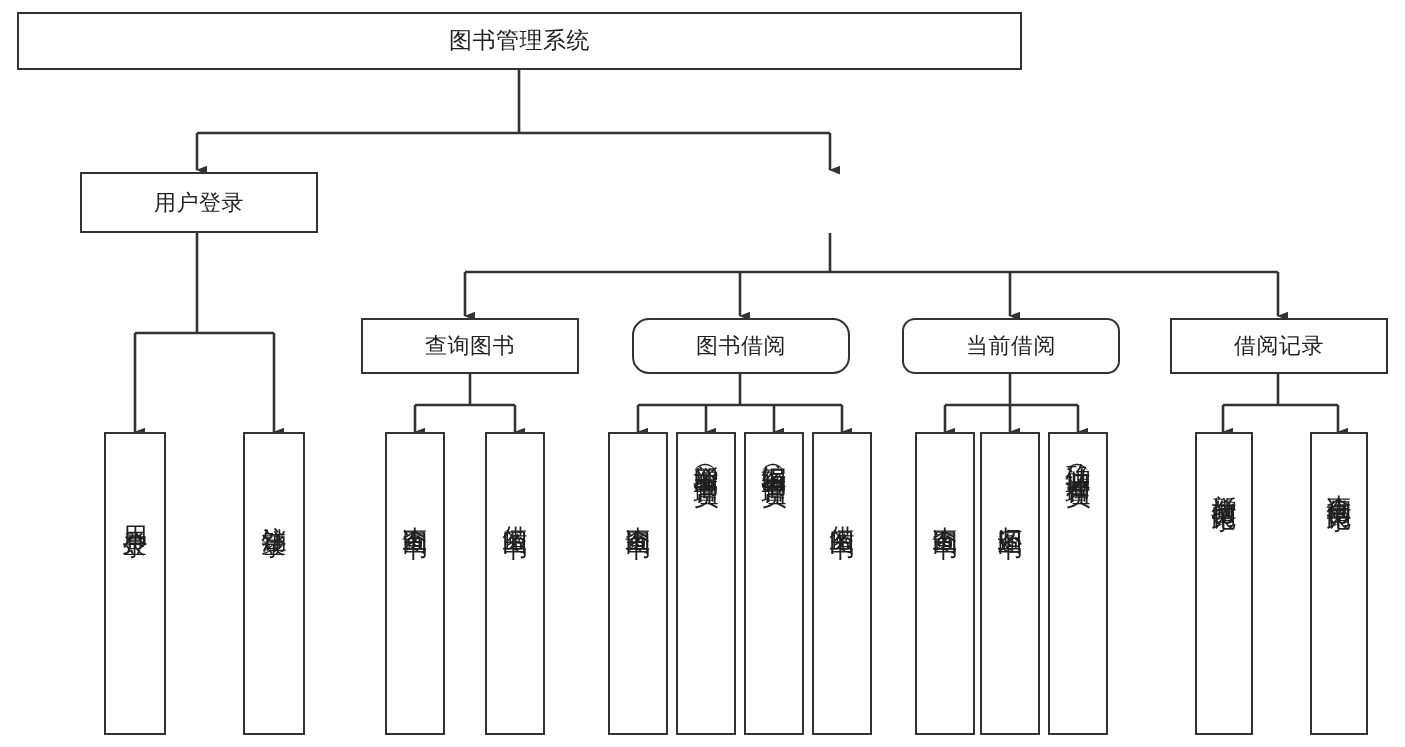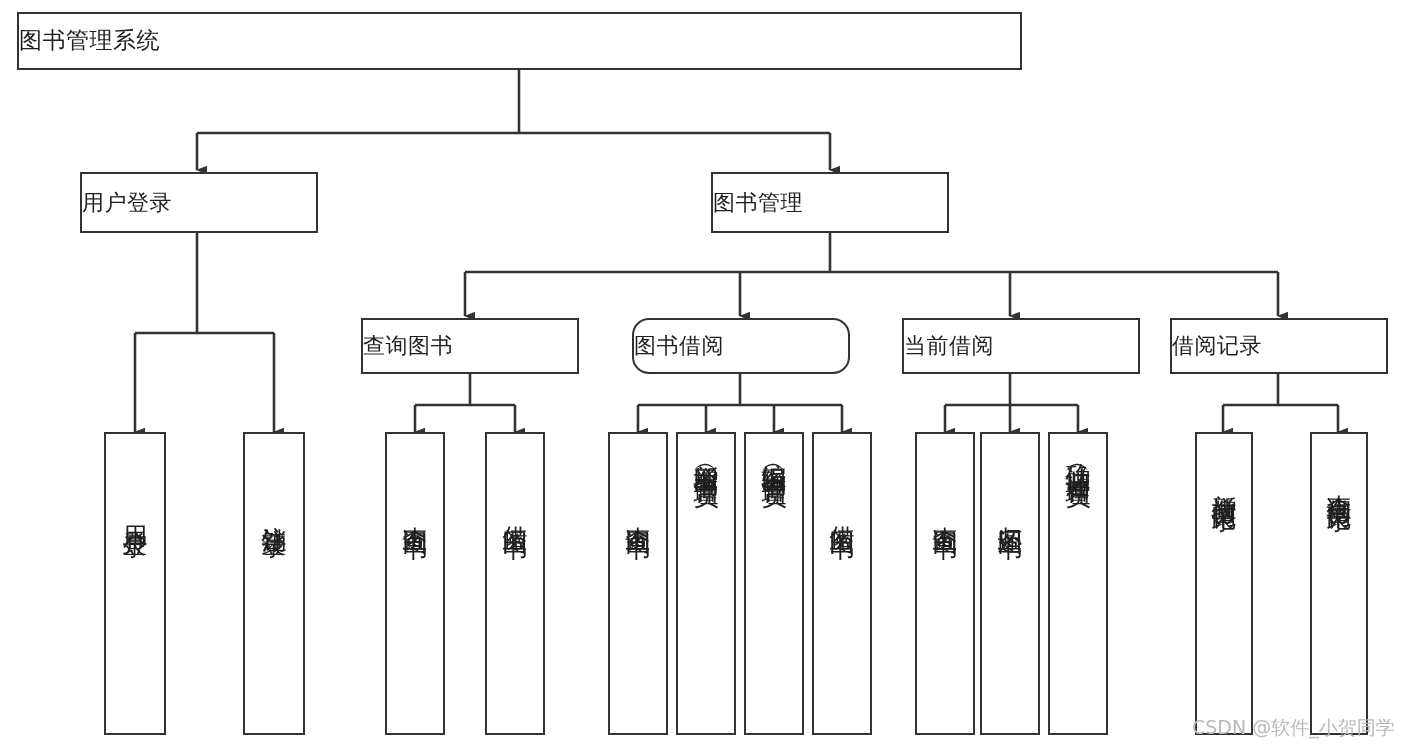--- a/index.html
+++ b/index.html
@@ -23,21 +23,21 @@
     height: 747px;
     pointer-events: none;
   }
   .node {
     position: absolute;
     box-sizing: border-box;
     background: #ffffff;
     border: 2.5px solid #333333;
     display: flex;
     align-items: center;
-    justify-content: flex-start;
+    justify-content: center;
     color: #1f1f1f;
     line-height: 1.18;
   }
   .node .lbl {
     display: block;
     text-align: center;
     white-space: nowrap;
   }
   
   .node.horiz .lbl {
@@ -125,31 +125,28 @@
     </g>
   </svg>
 
   <div class="node horiz root" style="left:17px; top:12px; width:1005px; height:58px;">
     <span class="lbl">图书管理系统</span>
   </div>
 
   <div class="node horiz" style="left:80px; top:172px; width:238px; height:61px;">
     <span class="lbl">用户登录</span>
   </div>
-  <div class="node horiz" style="left:711px; top:172px; width:238px; height:61px;">
-    <span class="lbl">图书管理</span>
-  </div>
 
   <div class="node horiz" style="left:361px; top:318px; width:218px; height:56px;">
     <span class="lbl">查询图书</span>
   </div>
   <div class="node horiz" style="left:632px; top:318px; width:218px; height:56px;border-radius:17px;">
     <span class="lbl">图书借阅</span>
   </div>
-  <div class="node horiz" style="left:902px; top:318px; width:238px; height:56px;">
+  <div class="node horiz" style="left:902px; top:318px; width:218px; height:56px;border-radius:13px;">
     <span class="lbl">当前借阅</span>
   </div>
   <div class="node horiz" style="left:1170px; top:318px; width:218px; height:56px;">
     <span class="lbl">借阅记录</span>
   </div>
 
   <div class="node vert" style="left:104px; top:432px; width:62px; height:303px; padding-top:72px;">
     <span class="lbl">用户登录</span>
   </div>
   <div class="node vert" style="left:243px; top:432px; width:62px; height:303px; padding-top:72px;">
@@ -186,15 +183,14 @@
     <span class="lbl">确认归还（管理员）</span>
   </div>
 
   <div class="node vert" style="left:1195px; top:432px; width:58px; height:303px; padding-top:40px;">
     <span class="lbl">新增借阅记录</span>
   </div>
   <div class="node vert" style="left:1310px; top:432px; width:58px; height:303px; padding-top:40px;">
     <span class="lbl">查询借阅记录</span>
   </div>
 
-  <div class="watermark" style="left:1192px; top:715px;">CSDN @软件_小贺同学</div>
 
 </div>
 
 </body></html>

